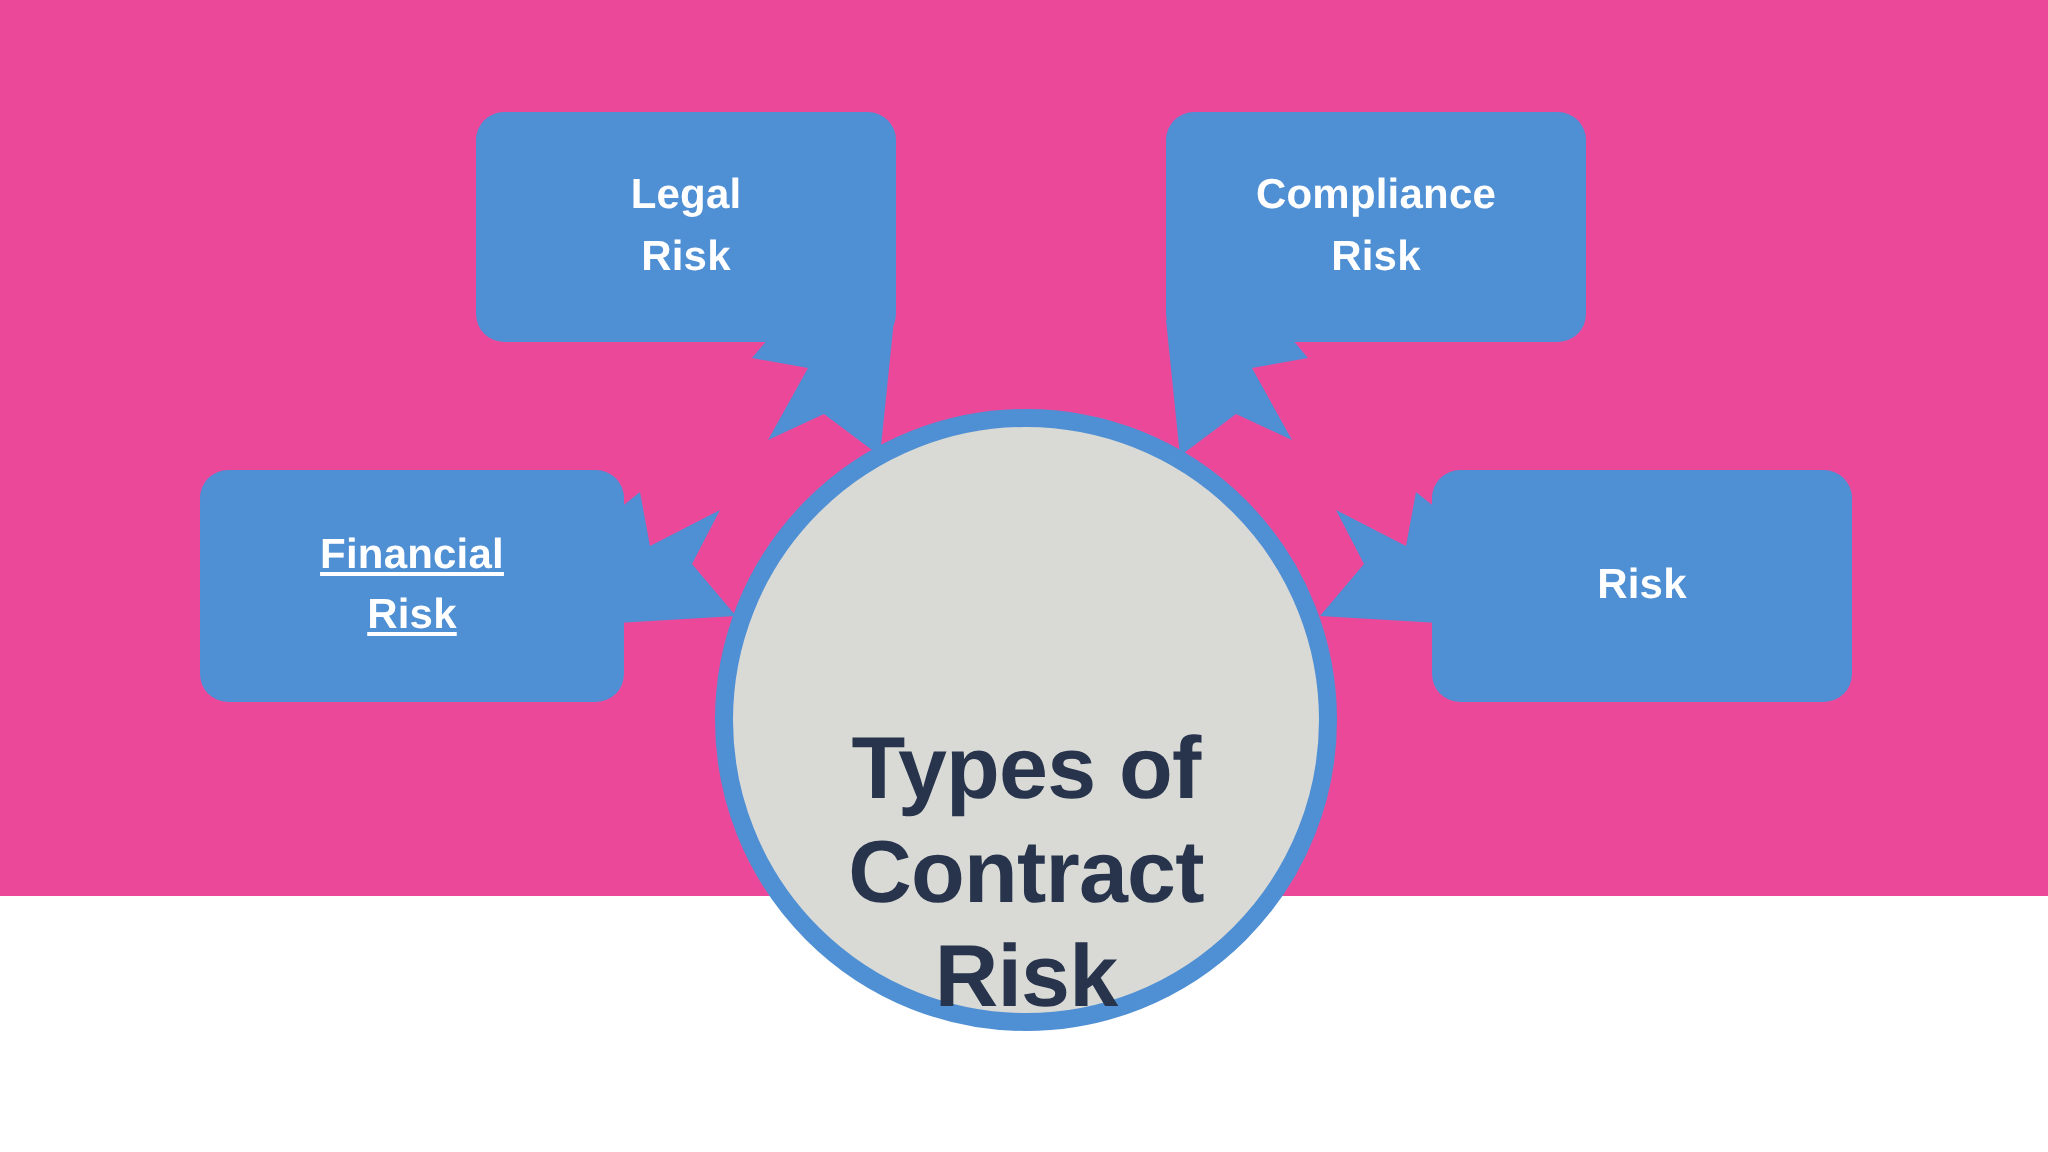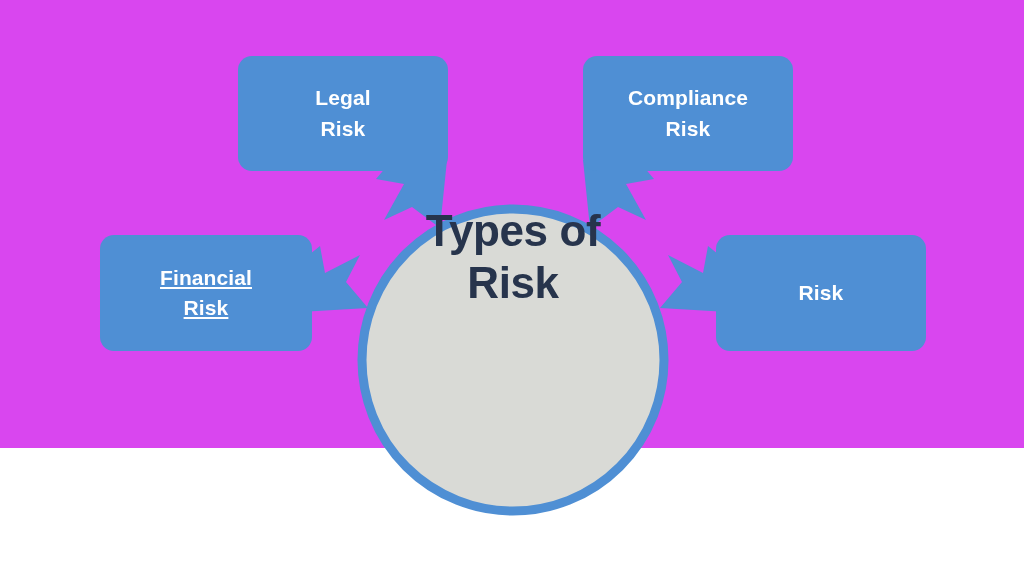--- a/index.html
+++ b/index.html
@@ -10,21 +10,21 @@
   body {
     width: 1024px;
     height: 576px;
     overflow: hidden;
     font-family: "Liberation Sans", sans-serif;
   }
   #diagram-stage {
     position: relative;
     width: 1024px;
     height: 448px;
-    background: #d946ef;
+    background: #ec4899;
   }
   #diagram-svg {
     position: absolute;
     left: 0;
     top: 0;
     width: 1024px;
     height: 576px;
     display: block;
   }
   
@@ -47,21 +47,21 @@
 
   #center-label {
     position: absolute;
     left: 358px;
     top: 205px;
     width: 310px;
     height: 310px;
     display: flex;
     flex-direction: column;
     align-items: center;
-    justify-content: flex-start;
+    justify-content: flex-end;
     text-align: center;
     color: #27344c;
     font-family: "Liberation Sans", sans-serif;
     font-weight: bold;
     font-size: 44px;
     line-height: 1.18;
     letter-spacing: -0.4px;
     pointer-events: none;
   }
   #center-label .line { display: block; white-space: nowrap; }
@@ -138,16 +138,17 @@
     <span class="line">Financial</span>
     <span class="line">Risk</span>
   </div>
 
   <div class="node-label" style="left:716px; top:235px; width:210px; height:116px;">
     <span class="line">Risk</span>
   </div>
 
   <div id="center-label">
     <span class="line">Types of</span>
+    <span class="line">Contract</span>
     <span class="line">Risk</span>
   </div>
 
 </div>
 
 </body></html>

